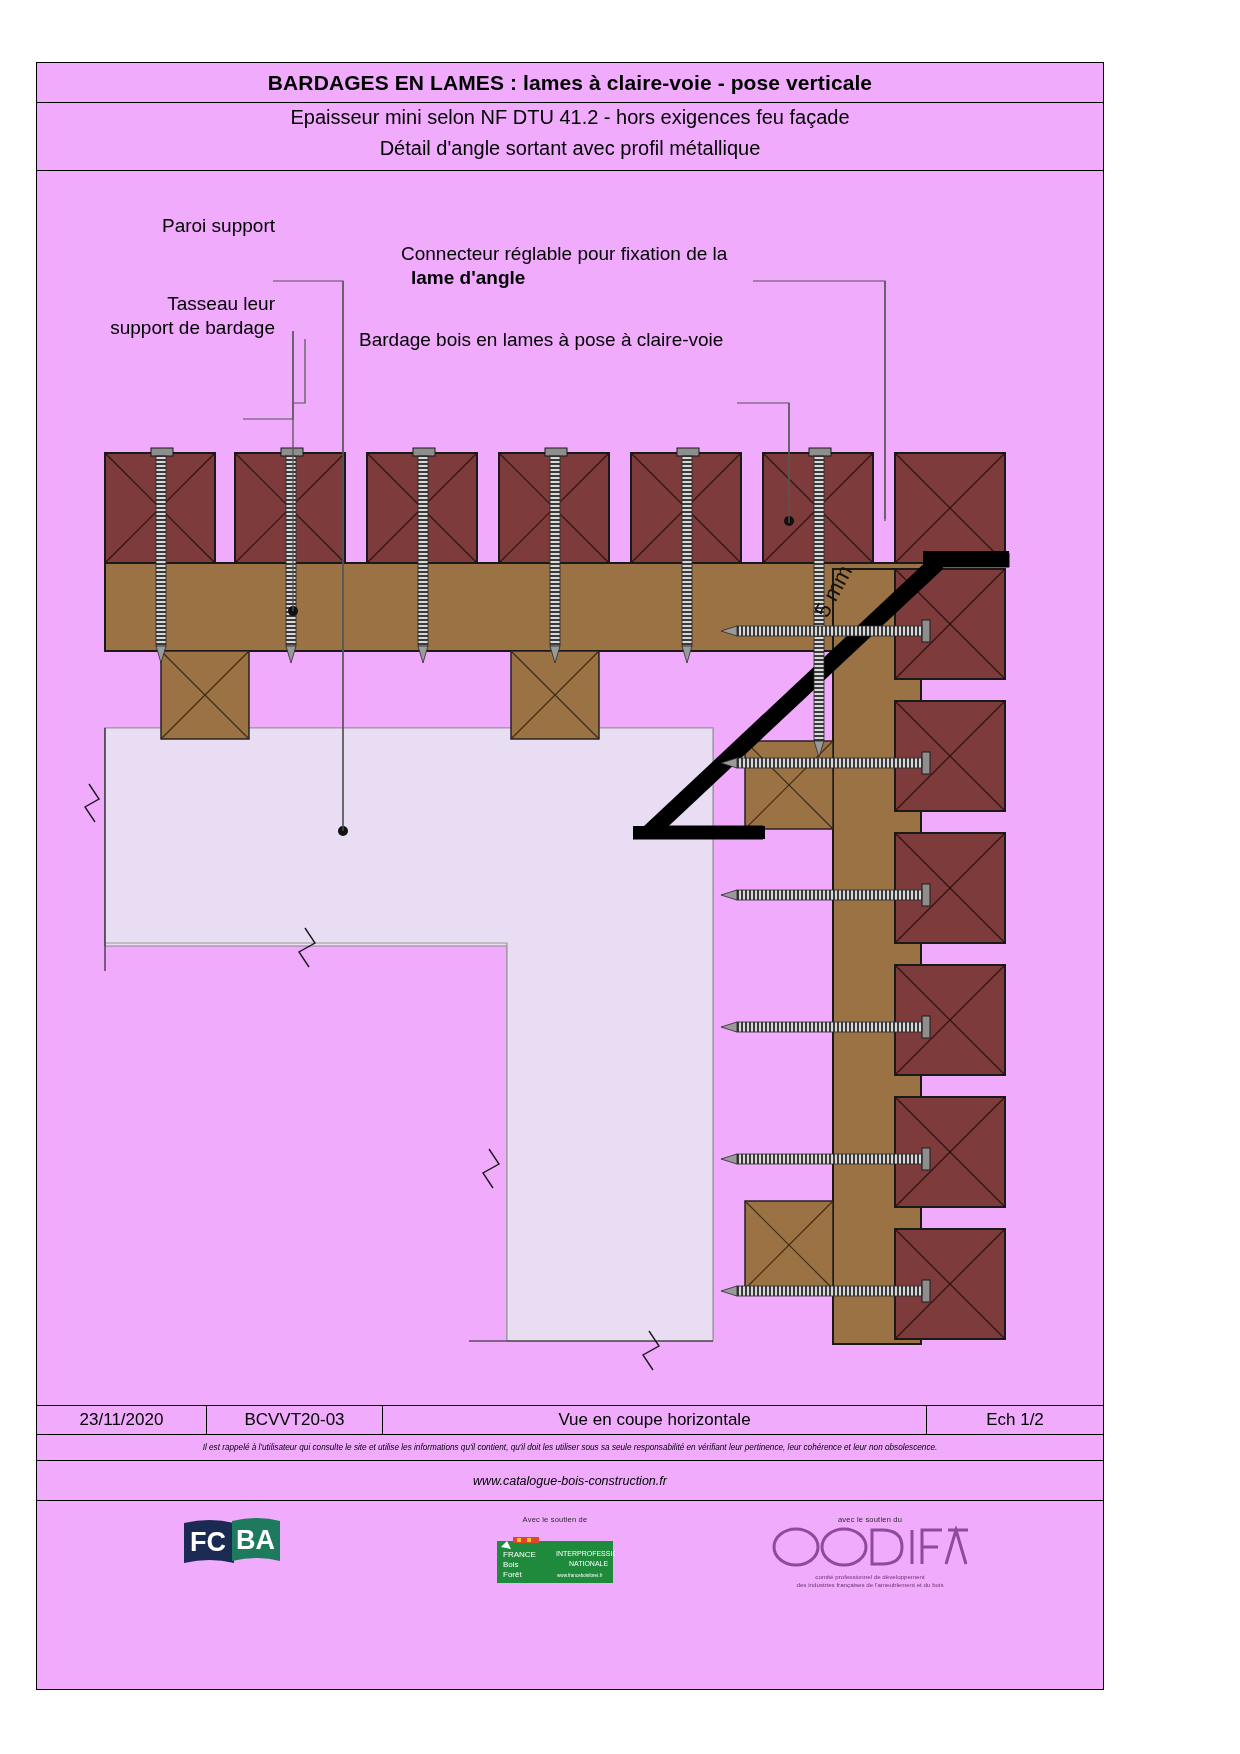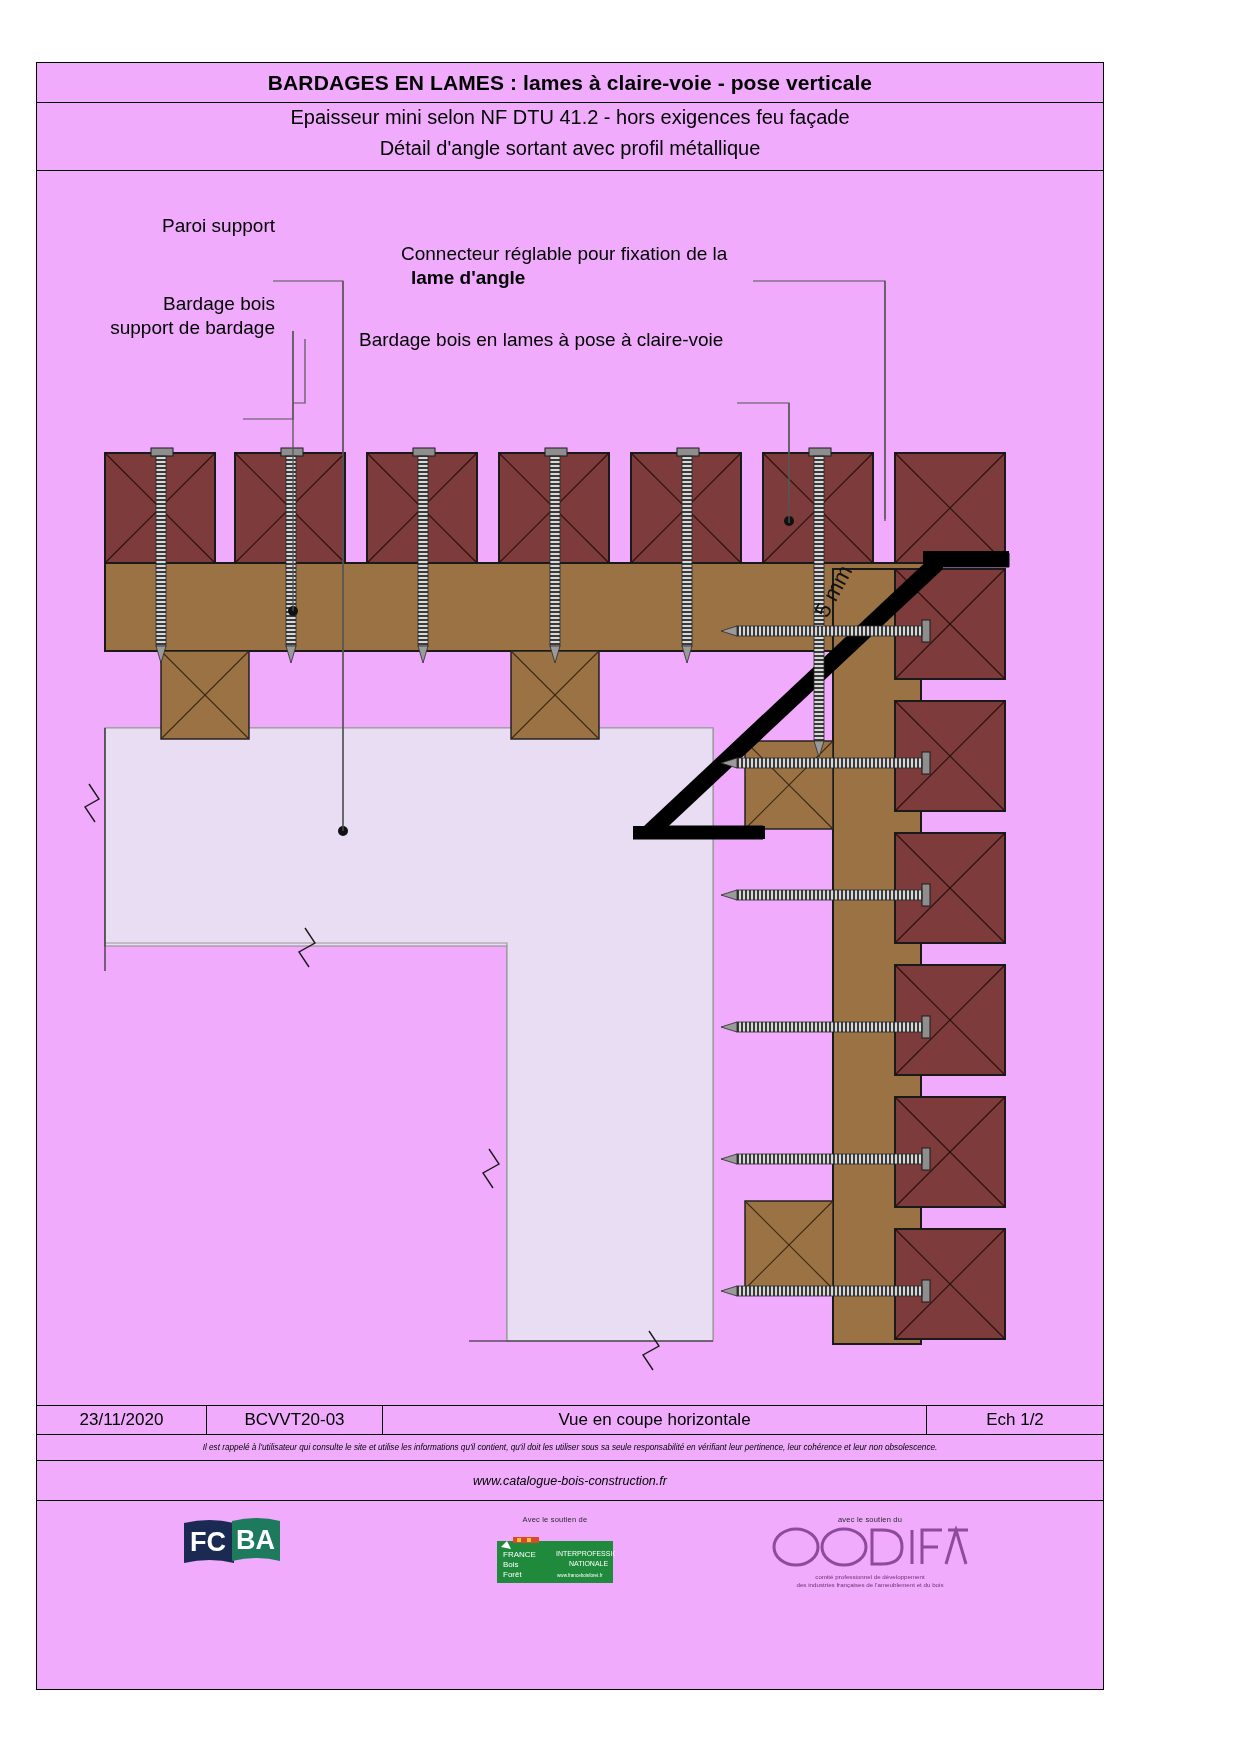--- a/index.html
+++ b/index.html
@@ -417,21 +417,21 @@
 
       <g>
         <text x="790" y="448" fill="#111111" font-size="22" font-family="Liberation Sans, sans-serif" transform="rotate(-62 790 448)">5 mm</text>
       </g>
 
     </svg>
   </div>
 
   <div class="lbl right" style="left: 30px; top: 150px; width: 208px;">Paroi support</div>
 
-  <div class="lbl right" style="left: 14px; top: 228px; width: 224px;">Bardage bois</div>
+  <div class="lbl right" style="left: 14px; top: 228px; width: 224px;">Tasseau leur</div>
   <div class="lbl right" style="left: 14px; top: 252px; width: 224px;">support de bardage</div>
 
   <div class="lbl center" style="left: 364px; top: 150px; width: 352px;">Connecteur réglable pour fixation de la</div>
   <div class="lbl center" style="left: 374px; top: 174px; width: 352px; font-weight: bold;">lame d'angle</div>
 
   <div class="lbl center" style="left: 322px; top: 236px; width: 380px;">Bardage bois en lames à pose à claire-voie</div>
 
   <div class="foot-row1">
     <div class="cell c-date">23/11/2020</div>
     <div class="cell c-ref">BCVVT20-03</div>

